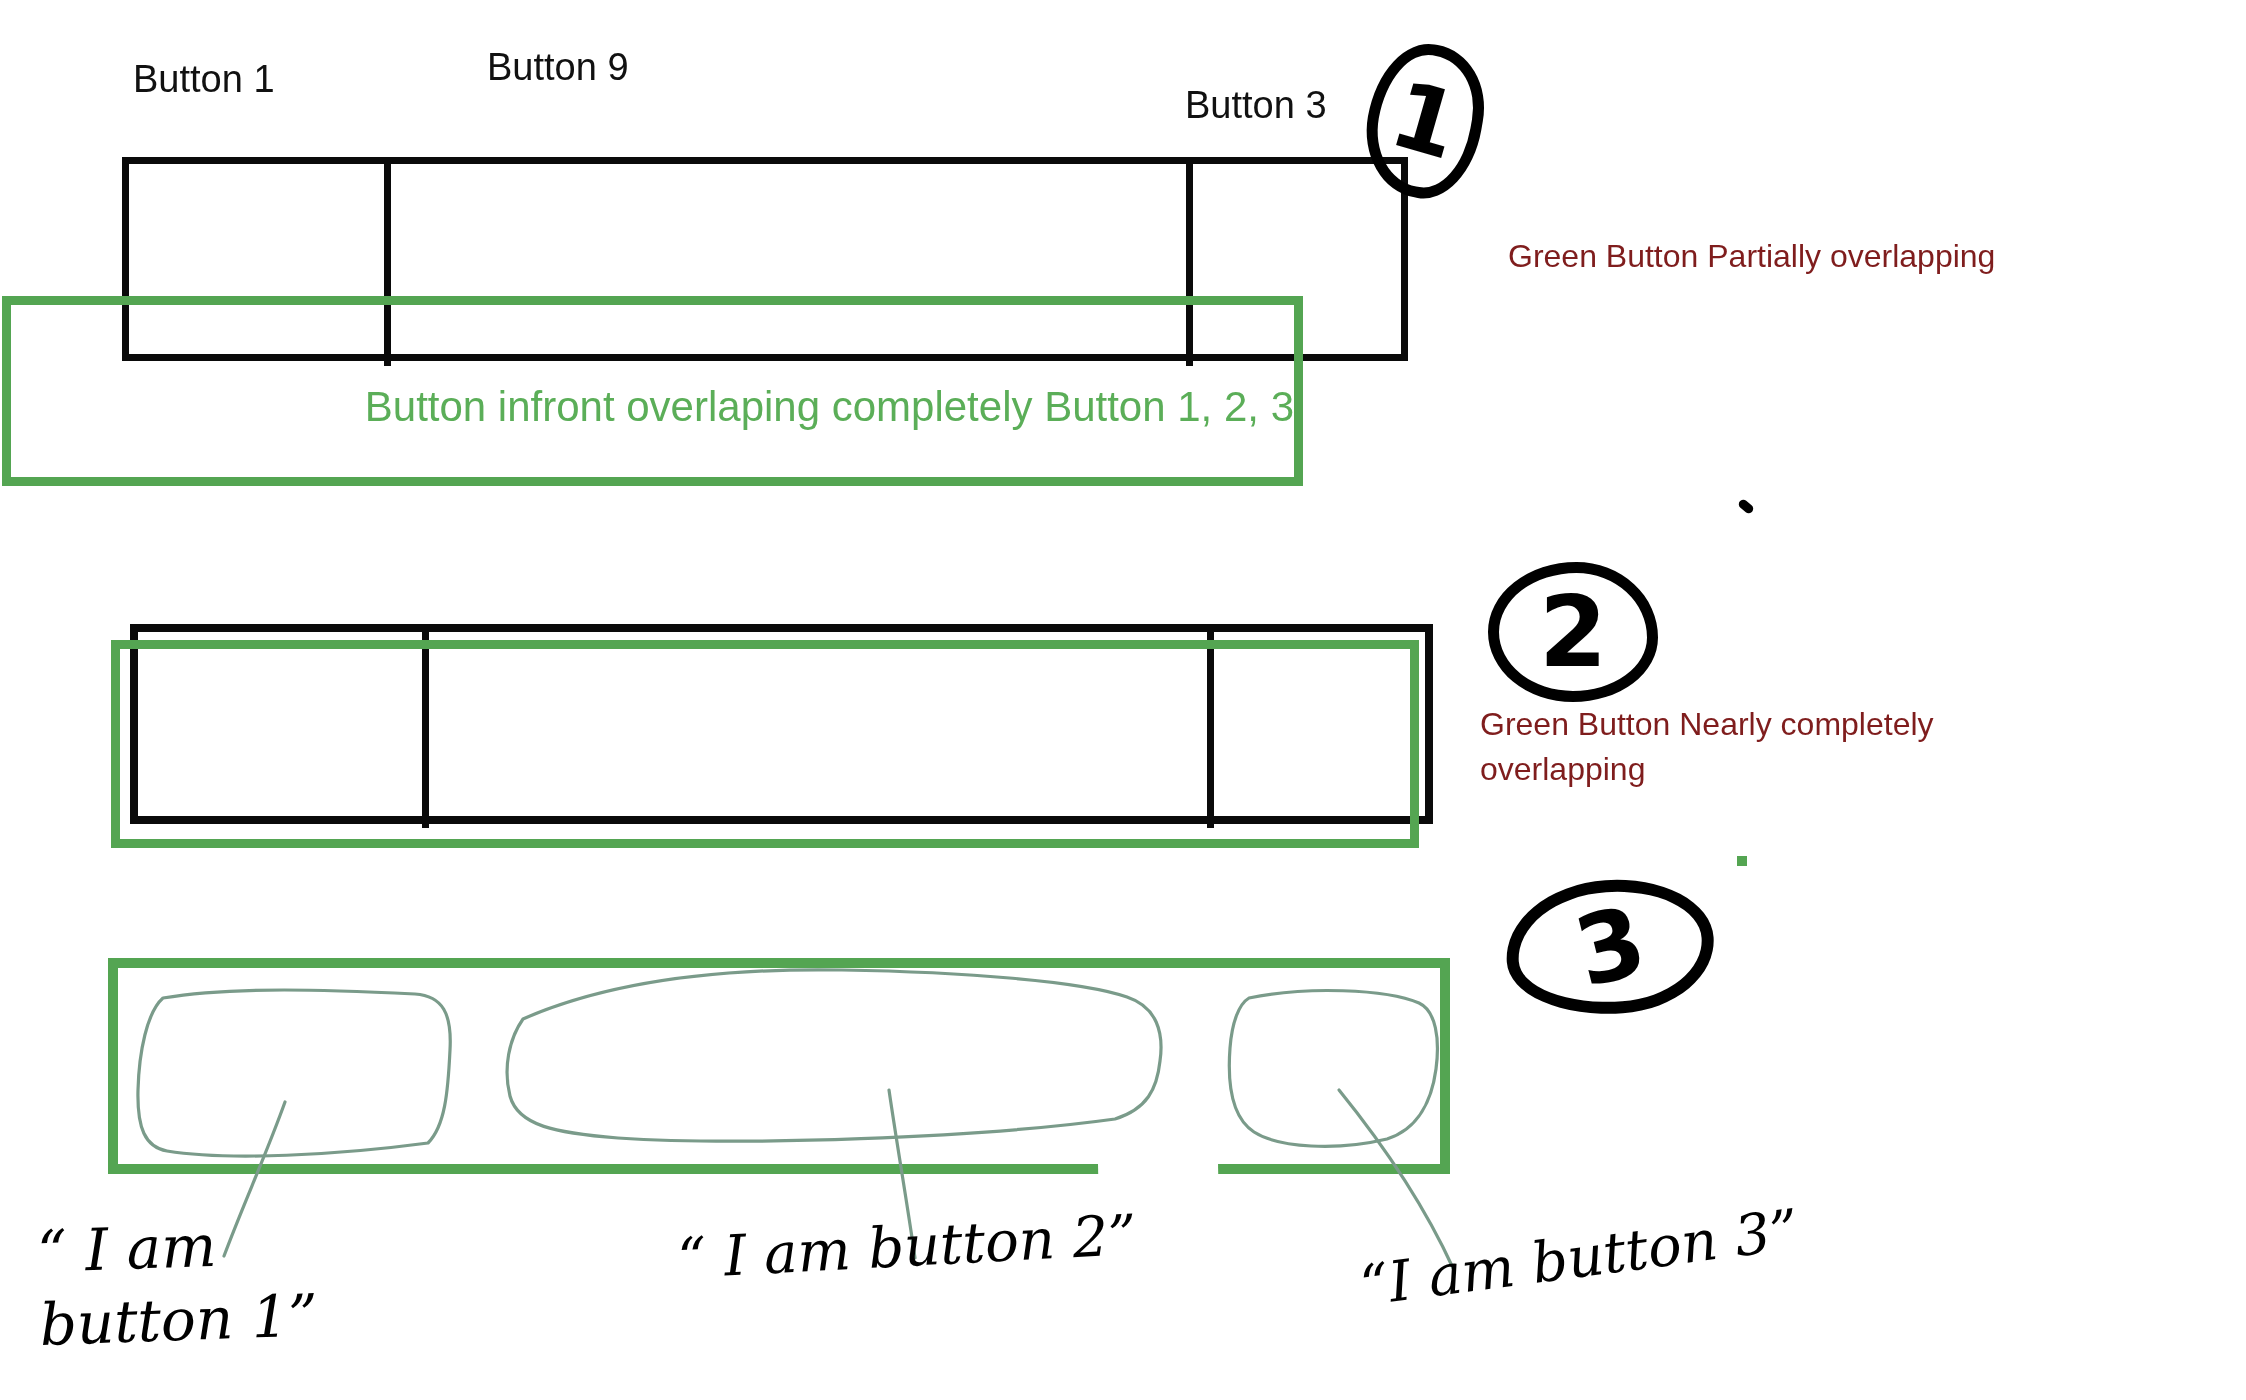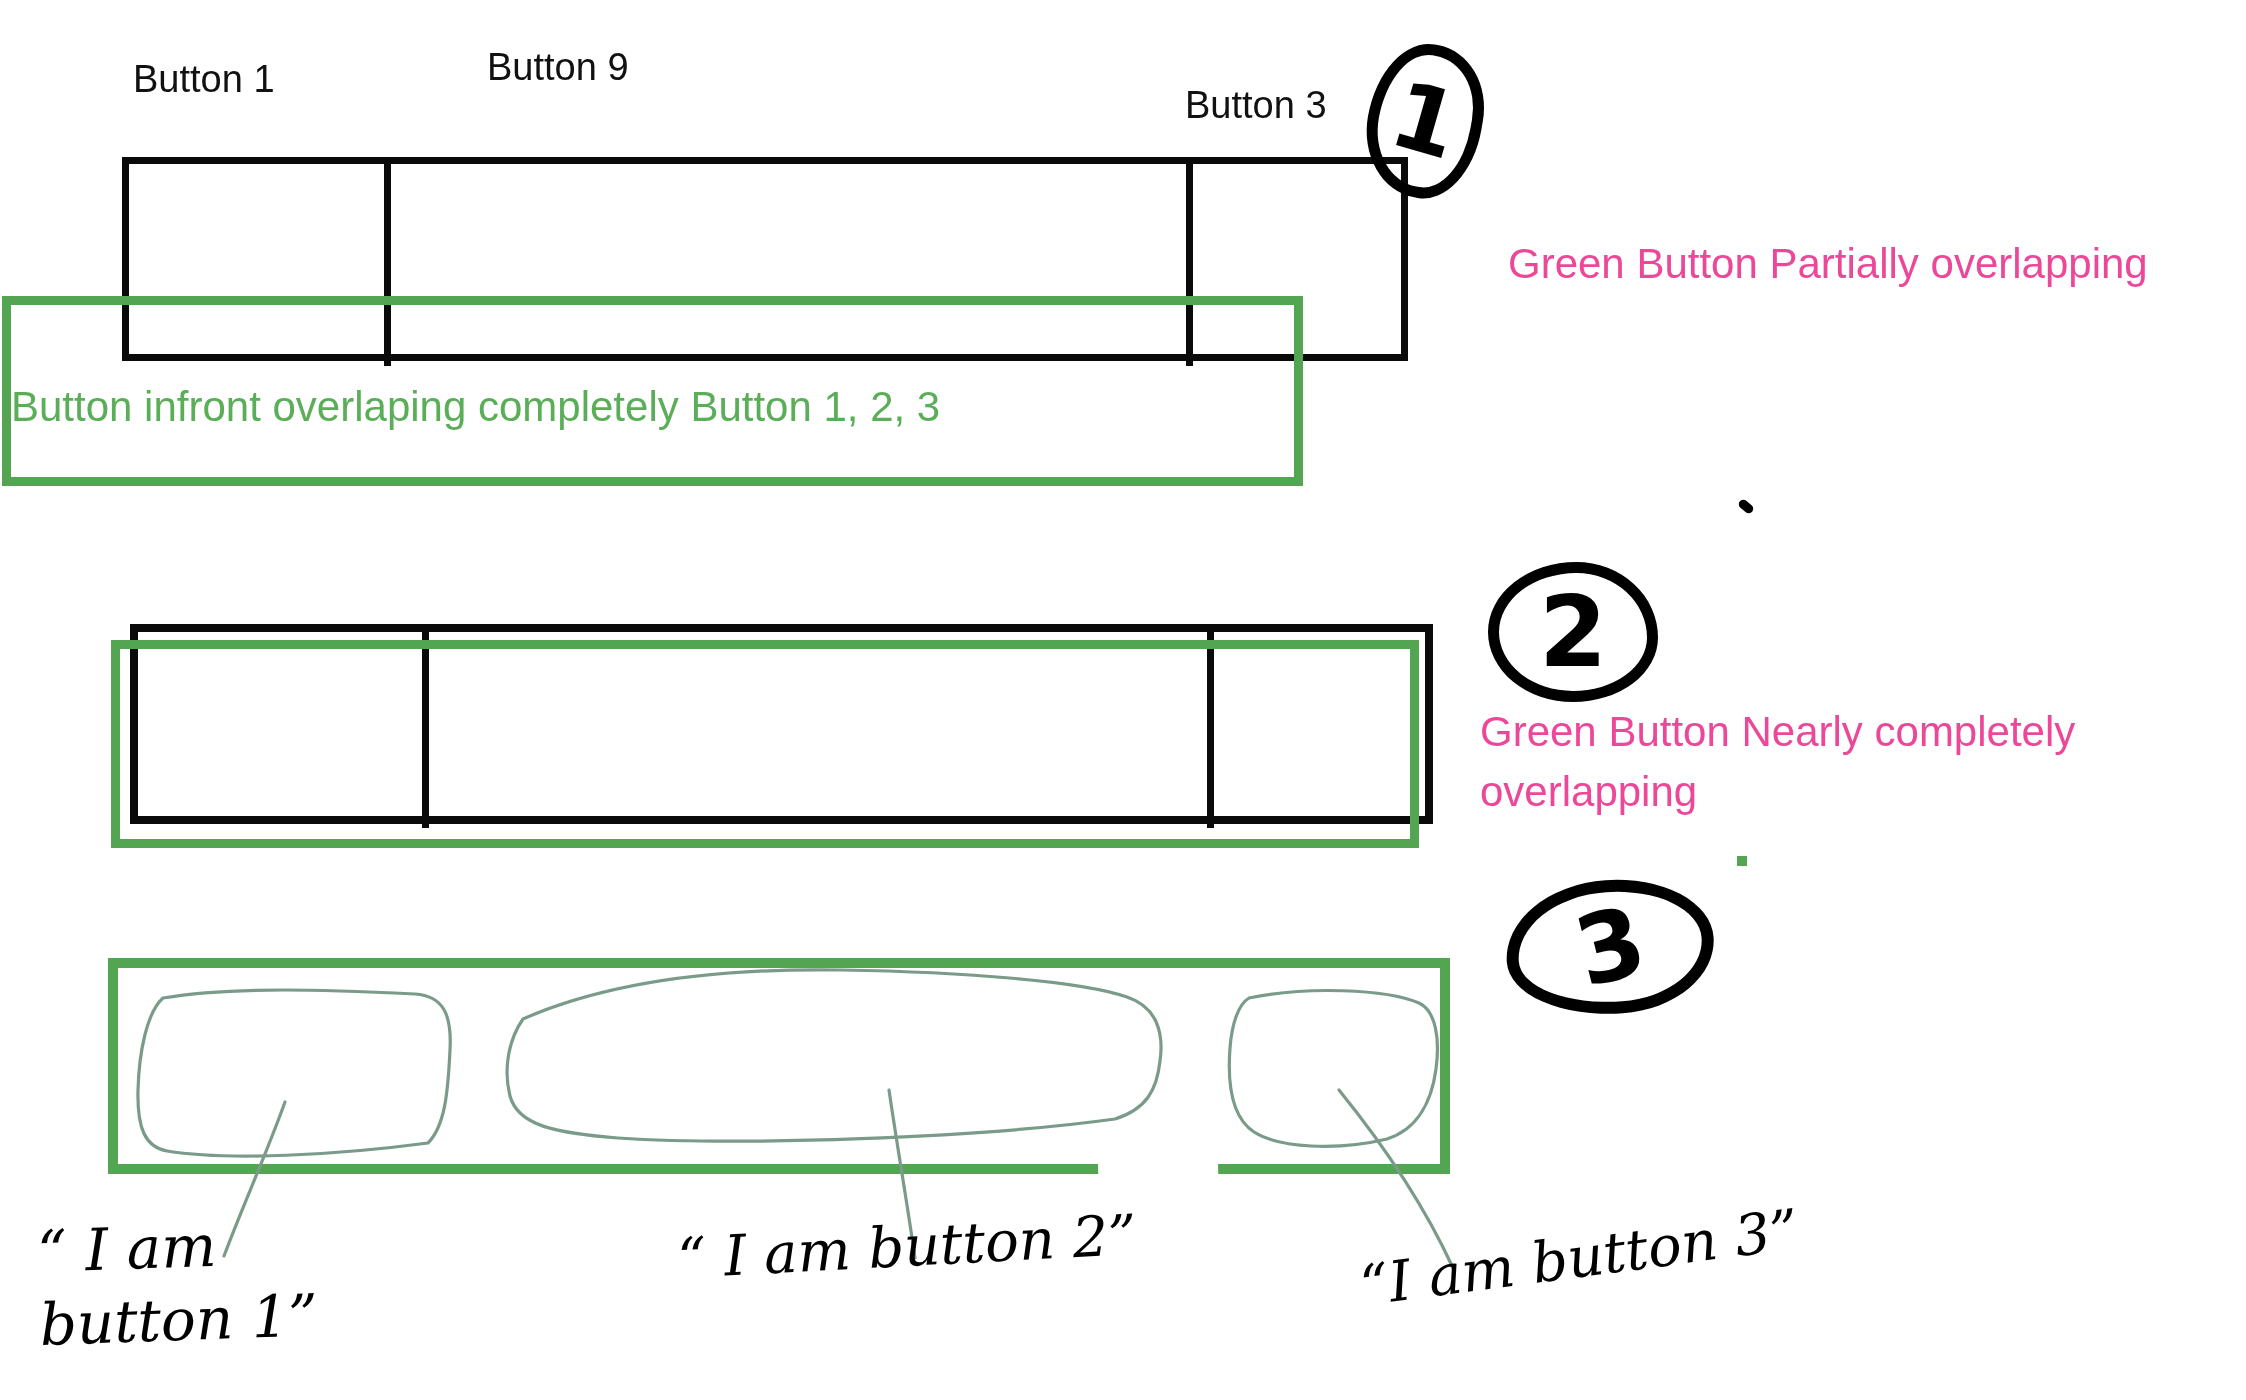--- a/index.html
+++ b/index.html
@@ -10,24 +10,24 @@
 
   
   .rect-black{border:7px solid #0a0a0a;background:transparent;box-sizing:border-box;}
   .divider{position:absolute;top:-2px;width:7px;background:#0a0a0a;height:calc(100% + 14px);}
 
   
   .rect-green{border:9px solid #54a552;background:transparent;box-sizing:border-box;}
 
   .btn-label{font-size:38px;color:#111;white-space:nowrap;}
 
-  .green-caption{position:absolute;left:0;right:0;top:78px;text-align:left;
+  .green-caption{position:absolute;left:0;right:0;top:78px;text-align:right;
                  font-size:42px;color:#5bae58;white-space:nowrap;}
 
-  .orange-note{font-size:42px;color:#ec4899;white-space:pre-line;line-height:1.42;}
+  .orange-note{font-size:32px;color:#7f1d1d;white-space:pre-line;line-height:1.42;}
 
   
   .badge{border:11px solid #000;box-sizing:border-box;
          border-radius:48% 52% 46% 54% / 55% 45% 52% 48%;
          display:flex;align-items:center;justify-content:center;background:transparent;}
   .badge-digit{font-family:"DejaVu Sans",sans-serif;font-weight:700;color:#000;line-height:1;}
 
   
   .callout{font-family:"DejaVu Serif",serif;font-style:italic;color:#000;
            white-space:pre-line;line-height:1.25;transform-origin:left top;}

